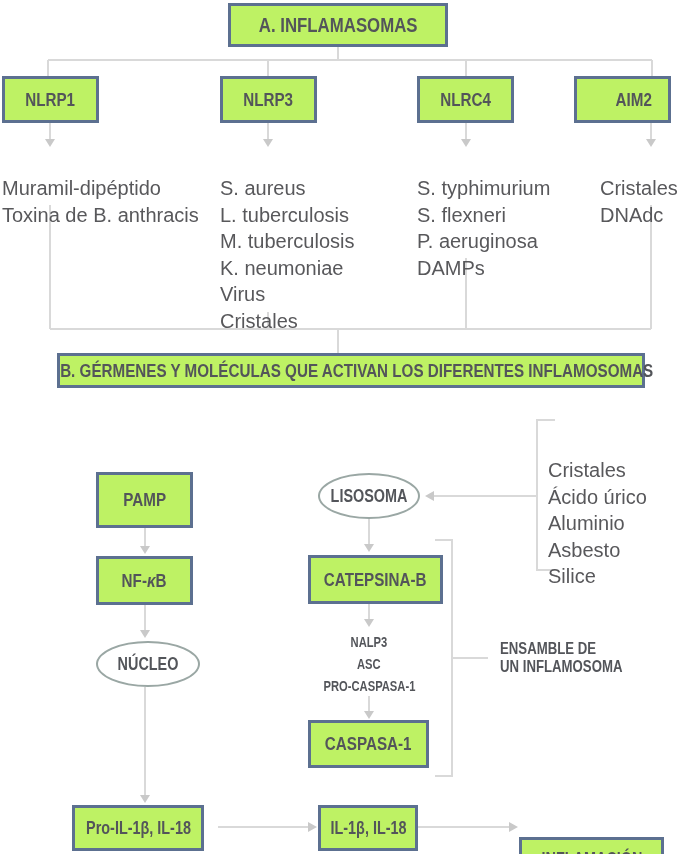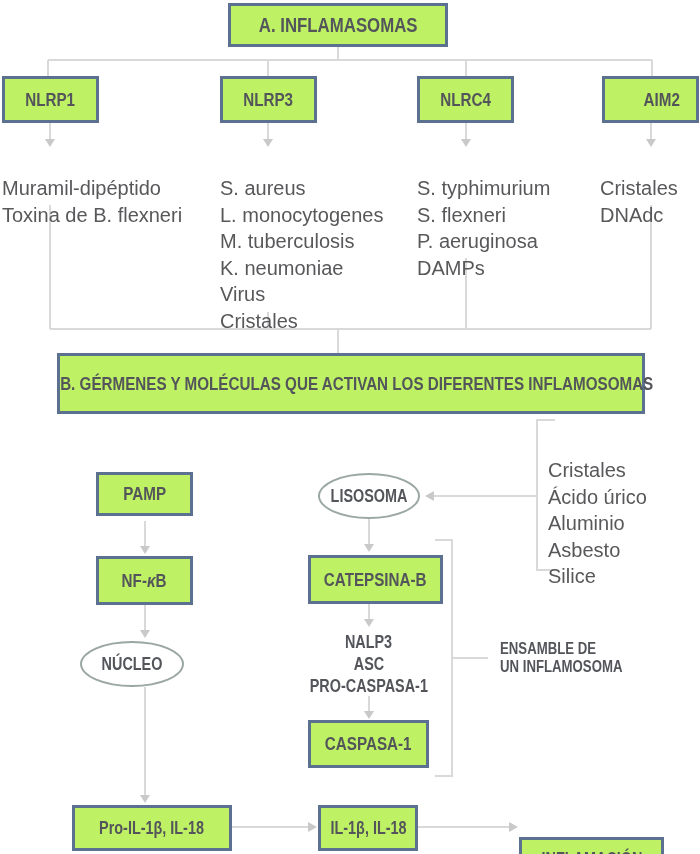--- a/index.html
+++ b/index.html
@@ -18,21 +18,21 @@
   .box{position:absolute;background:#bef264;border:3px solid var(--box-border);
        display:flex;align-items:center;justify-content:center;}
   .ellipse{position:absolute;background:#fff;border:2.5px solid var(--ellipse-border);
        border-radius:50%;display:flex;align-items:center;justify-content:center;}
   .hdr{font-weight:bold;color:var(--label);}
   .cond{display:inline-block;transform:scaleX(0.8);transform-origin:50% 50%;white-space:nowrap;}
   .cond-left{display:inline-block;transform:scaleX(0.8);transform-origin:0 50%;white-space:nowrap;}
   .fs21{font-size:21px;} .fs19{font-size:19px;} .fs18{font-size:18px;}
   .list{position:absolute;font-size:20px;line-height:26.5px;color:var(--list-text);margin-top:26px;}
   .complex{position:absolute;left:290px;top:631px;width:158px;text-align:center;
-       font-weight:bold;color:var(--label);font-size:18px;line-height:22px;}
+       font-weight:bold;color:var(--label);font-size:14px;line-height:22px;}
   .ensamble{position:absolute;left:500px;top:640px;font-weight:bold;color:var(--label);
        font-size:16.5px;line-height:17.5px;}
   .kappa{font-style:italic;}
 </style>
 </head>
 <body>
 
 <div id="stage">
 
   <svg id="wires" viewBox="0 0 700 854" xmlns="http://www.w3.org/2000/svg">
@@ -95,58 +95,58 @@
 
   <div class="box" style="left:2px;top:76px;width:97px;height:47px;">
     <span class="hdr fs19"><span class="cond">NLRP1</span></span>
   </div>
   <div class="box" style="left:220px;top:76px;width:97px;height:47px;">
     <span class="hdr fs19"><span class="cond">NLRP3</span></span>
   </div>
   <div class="box" style="left:417px;top:76px;width:97px;height:47px;">
     <span class="hdr fs19"><span class="cond">NLRC4</span></span>
   </div>
-  <div class="box" style="left:602px;top:76px;width:97px;height:47px;padding-left:23px;">
+  <div class="box" style="left:574px;top:76px;width:97px;height:47px;padding-left:23px;">
     <span class="hdr fs19"><span class="cond">AIM2</span></span>
   </div>
 
   <div class="list" style="left:2px;top:149px;">
     <div>Muramil-dipéptido</div>
-    <div>Toxina de B. flexneri</div>
+    <div>Toxina de B. anthracis</div>
   </div>
   <div class="list" style="left:220px;top:149px;">
     <div>S. aureus</div>
-    <div>L. monocytogenes</div>
+    <div>L. tuberculosis</div>
     <div>M. tuberculosis</div>
     <div>K. neumoniae</div>
     <div>Virus</div>
     <div>Cristales</div>
   </div>
   <div class="list" style="left:417px;top:149px;">
     <div>S. typhimurium</div>
     <div>S. flexneri</div>
     <div>P. aeruginosa</div>
     <div>DAMPs</div>
   </div>
   <div class="list" style="left:600px;top:149px;">
     <div>Cristales</div>
     <div>DNAdc</div>
   </div>
 
-  <div class="box" style="left:57px;top:353px;width:588px;height:61px;padding-left:12px;">
+  <div class="box" style="left:57px;top:353px;width:588px;height:35px;padding-left:12px;">
     <span class="hdr fs19"><span class="cond">B. GÉRMENES Y MOLÉCULAS QUE ACTIVAN LOS DIFERENTES INFLAMOSOMAS</span></span>
   </div>
 
-  <div class="box" style="left:96px;top:472px;width:97px;height:44px;">
+  <div class="box" style="left:96px;top:472px;width:97px;height:56px;">
     <span class="hdr fs19"><span class="cond">PAMP</span></span>
   </div>
   <div class="box" style="left:96px;top:556px;width:97px;height:49px;">
     <span class="hdr fs19"><span class="cond"><span>NF-</span><span class="kappa">κ</span><span>B</span></span></span>
   </div>
-  <div class="ellipse" style="left:80px;top:641px;width:104px;height:46px;">
+  <div class="ellipse" style="left:96px;top:641px;width:104px;height:46px;">
     <span class="hdr fs18"><span class="cond">NÚCLEO</span></span>
   </div>
 
   <div class="ellipse" style="left:318px;top:473px;width:102px;height:46px;">
     <span class="hdr fs18"><span class="cond">LISOSOMA</span></span>
   </div>
   <div class="box" style="left:308px;top:555px;width:135px;height:49px;">
     <span class="hdr fs19"><span class="cond">CATEPSINA-B</span></span>
   </div>
   <div class="complex">
@@ -164,21 +164,21 @@
     <div>Aluminio</div>
     <div>Asbesto</div>
     <div>Silice</div>
   </div>
 
   <div class="ensamble">
     <div><span class="cond-left">ENSAMBLE DE</span></div>
     <div><span class="cond-left">UN INFLAMOSOMA</span></div>
   </div>
 
-  <div class="box" style="left:72px;top:805px;width:160px;height:46px;">
+  <div class="box" style="left:72px;top:805px;width:132px;height:46px;">
     <span class="hdr fs18"><span class="cond">Pro-IL-1β, IL-18</span></span>
   </div>
   <div class="box" style="left:318px;top:805px;width:100px;height:46px;">
     <span class="hdr fs18"><span class="cond">IL-1β, IL-18</span></span>
   </div>
   <div class="box" style="left:519px;top:805px;width:145px;height:45px;margin-top:32px;">
     <span class="hdr fs18"><span class="cond">INFLAMACIÓN</span></span>
   </div>
 
 </div>

